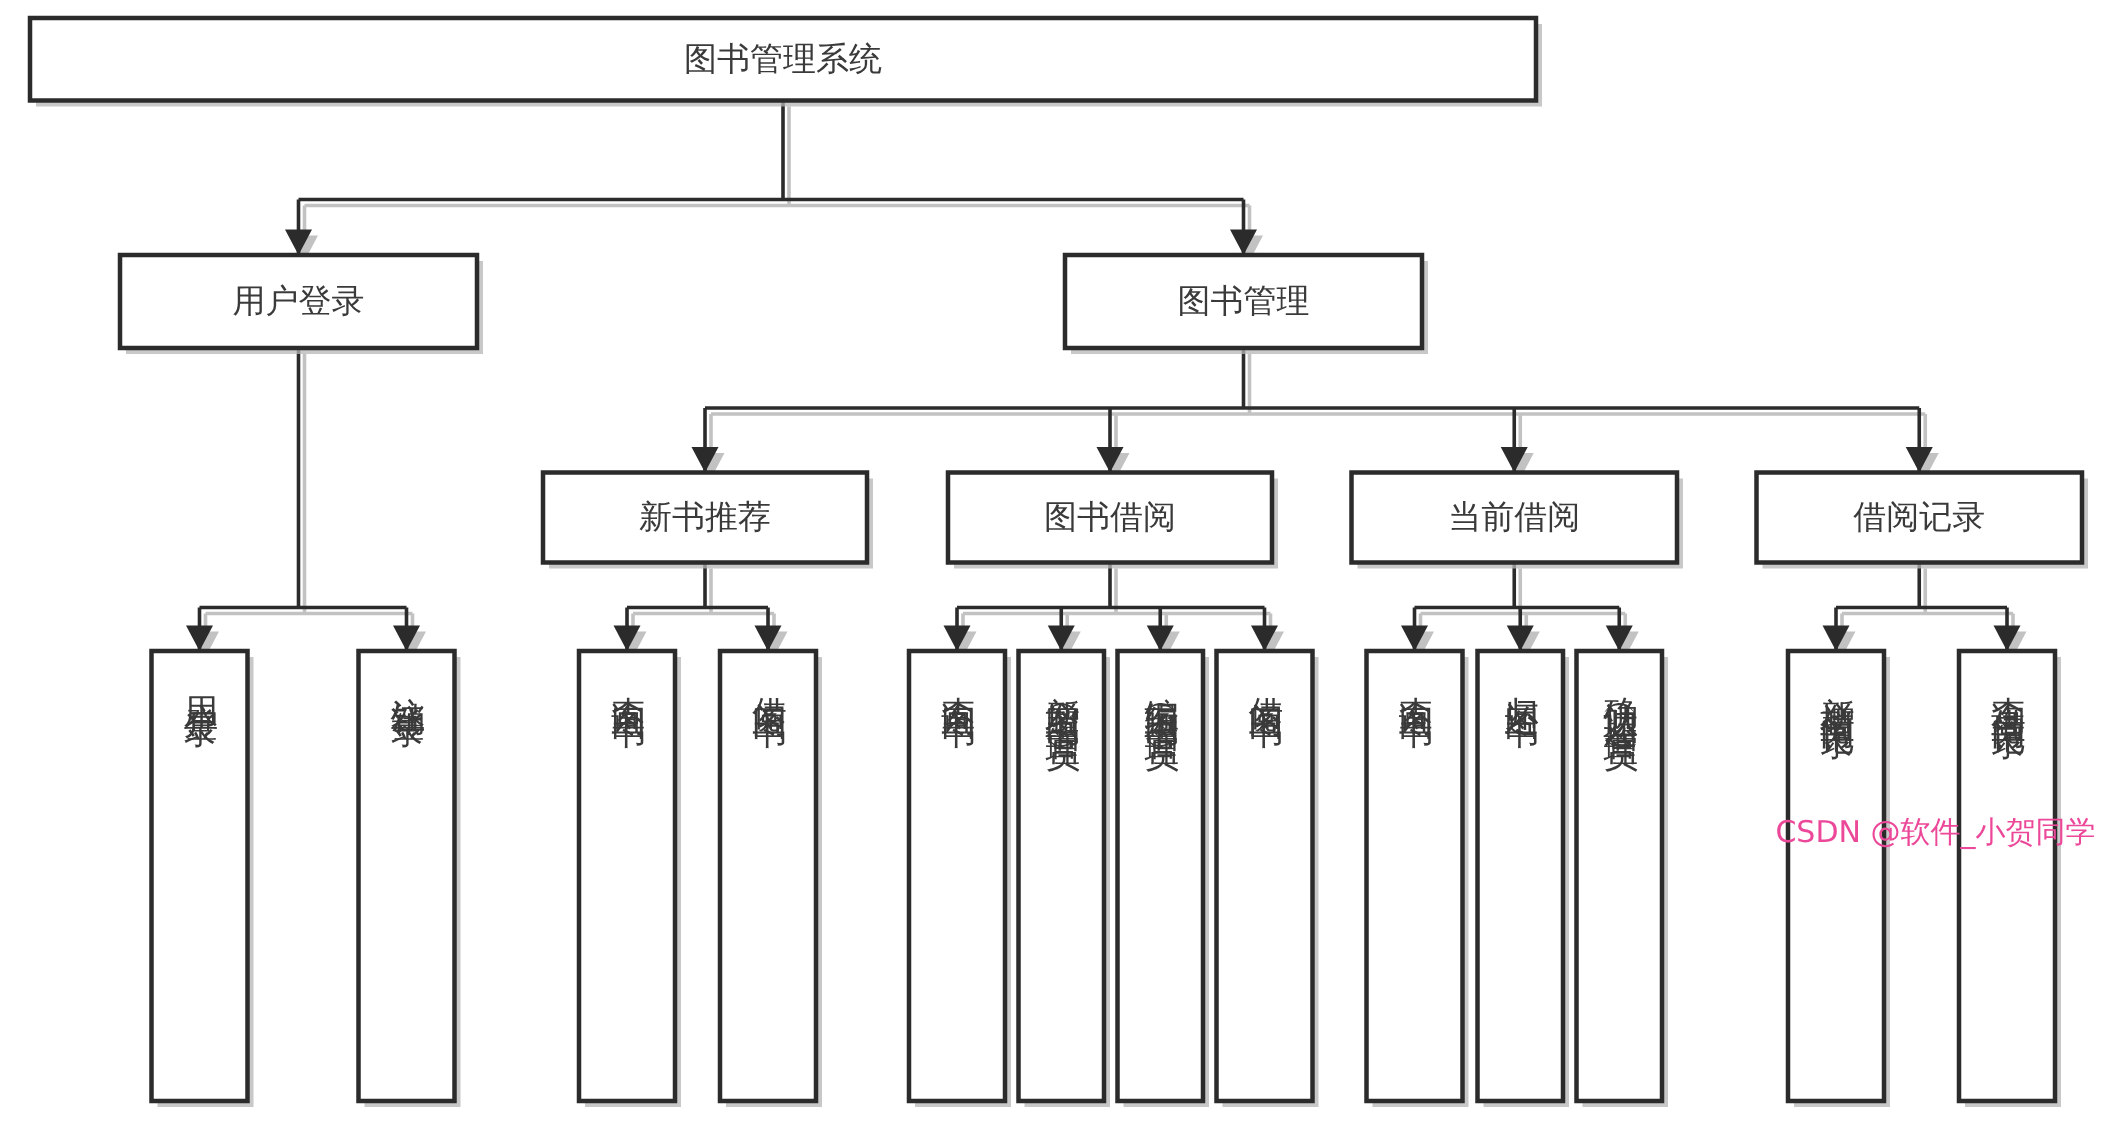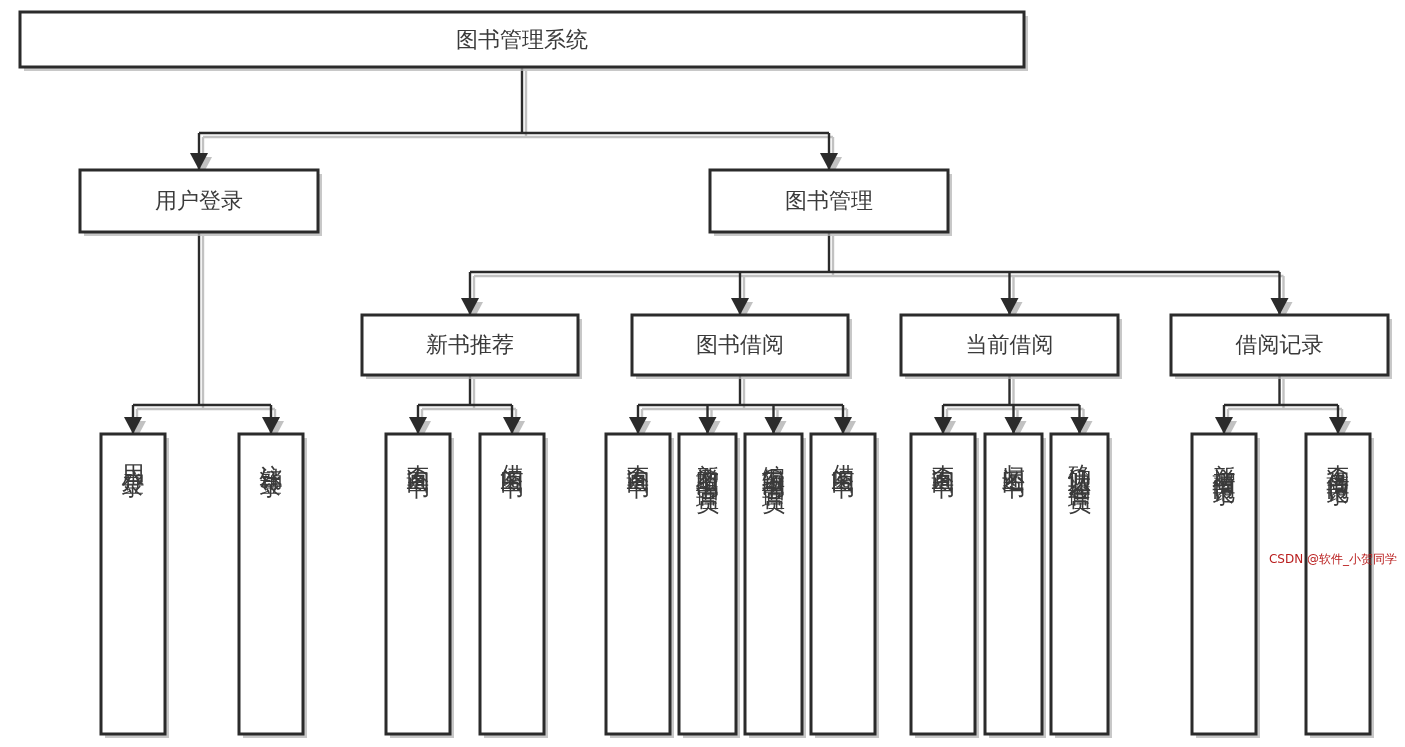--- a/index.html
+++ b/index.html
@@ -77,22 +77,22 @@
     line-height: 1.0;
     color: #3a3a3a;
     letter-spacing: 4px;
     white-space: nowrap;
   }
   #watermark {
     position: absolute;
     right: 8px;
     bottom: 6px;
     font-family: "DejaVu Sans", "Liberation Sans", sans-serif;
-    font-size: 12px;
-    color: #b91c1c;
+    font-size: 20px;
+    color: #ec4899;
     user-select: none;
     white-space: nowrap;
   }
 </style>
 </head>
 <body>
 
 <div id="diagram-root">
   <svg id="flowchart" viewBox="0 0 1405 747">
     <g id="edges-layer">

